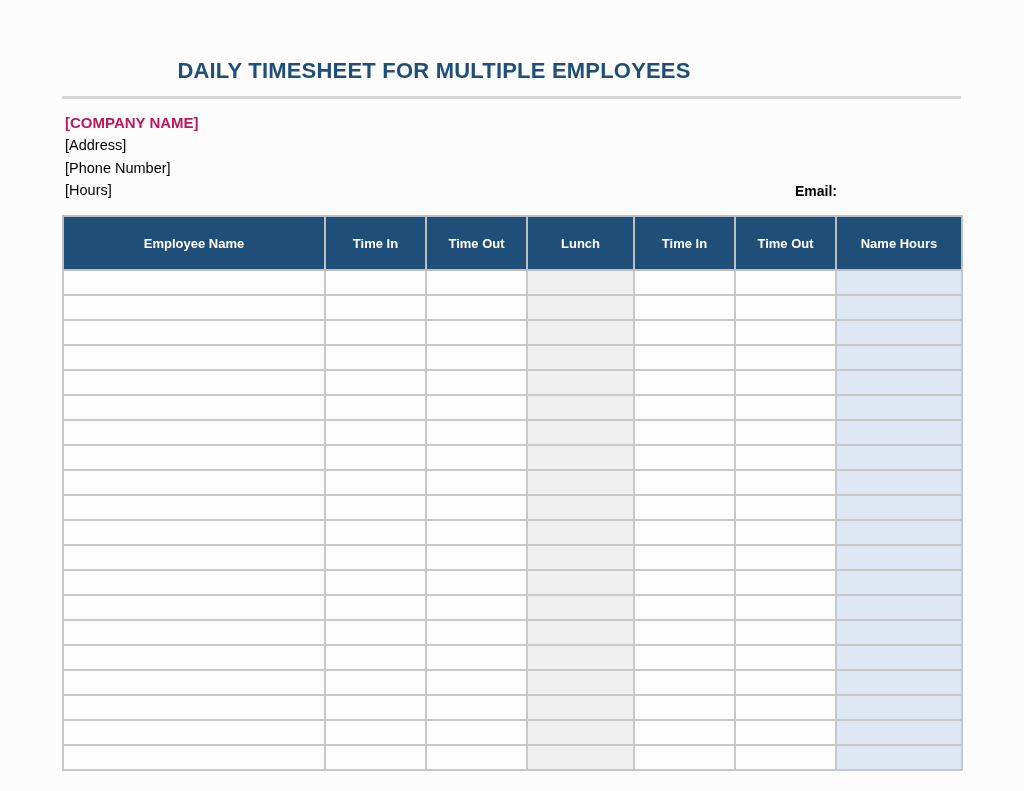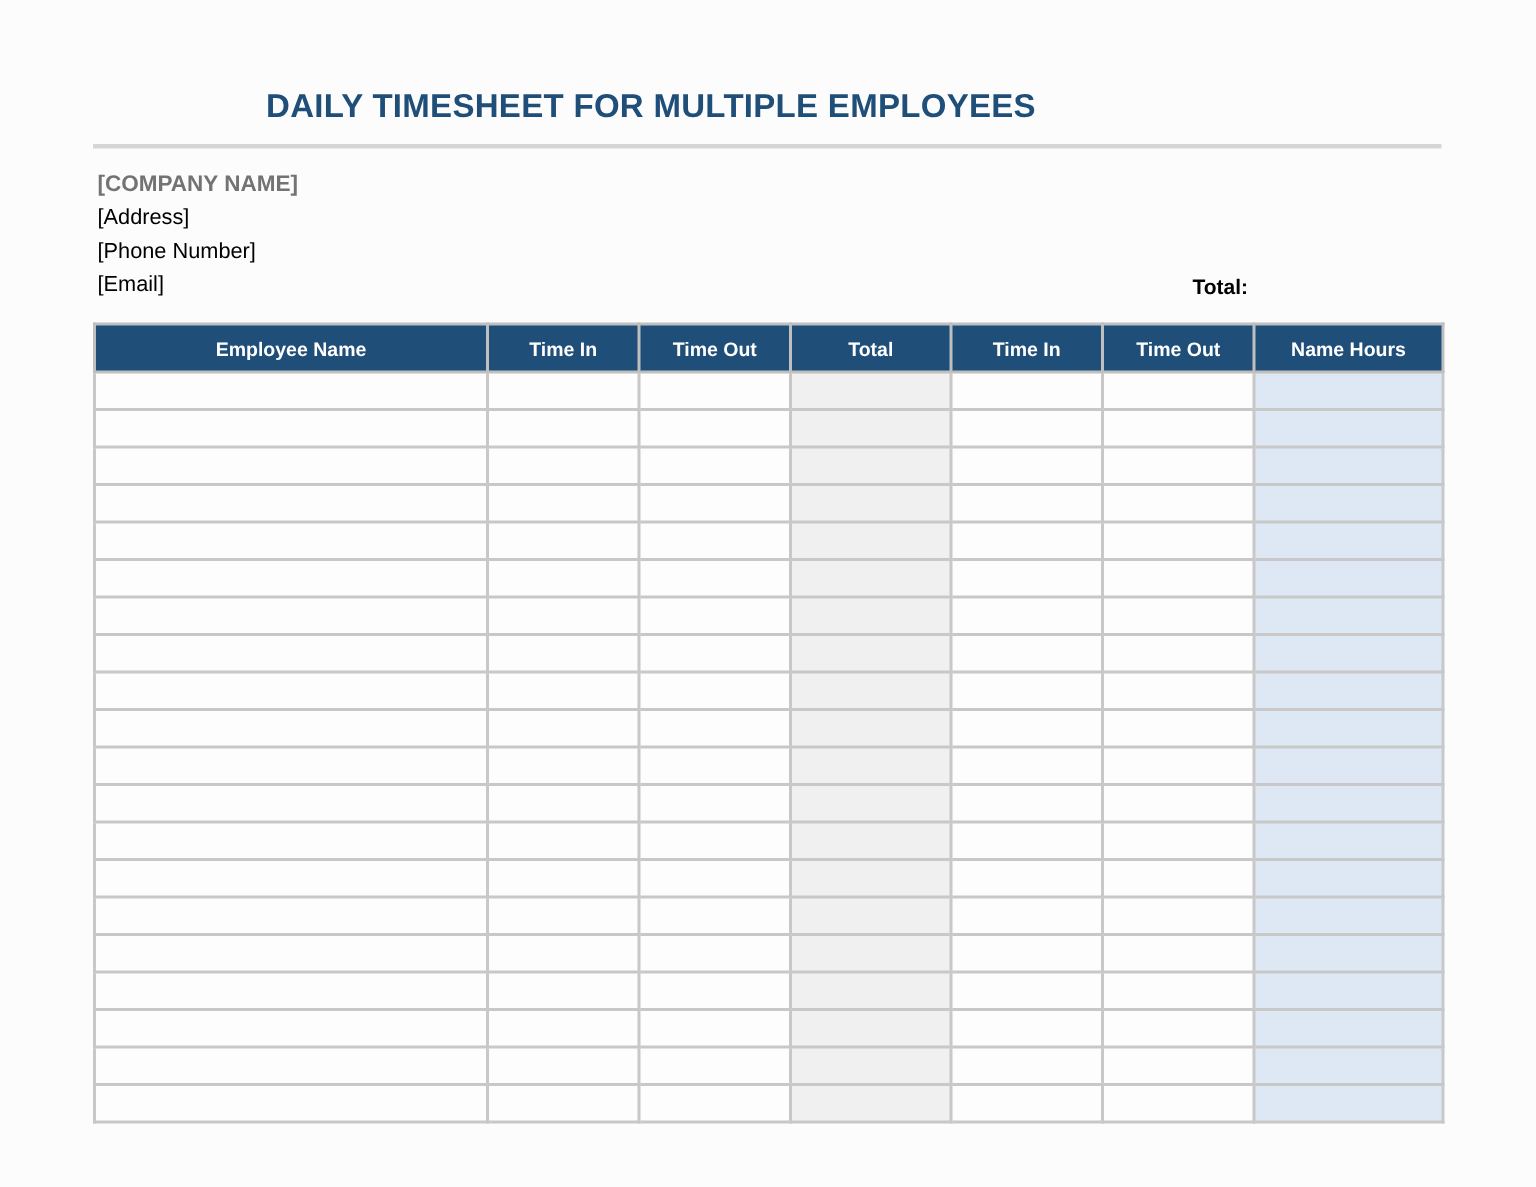--- a/index.html
+++ b/index.html
@@ -16,21 +16,21 @@
       font-size: 22px; font-weight: bold;
       color: #1f4e79;
       letter-spacing: 0.2px;
     }
     .title-rule {
       position: absolute; left: 62px; width: 899px; top: 96px;
       height: 3px; background: #d6d6d6;
     }
     .company {
       position: absolute; left: 65px; top: 114px;
-      font-size: 15px; font-weight: bold; color: #737373;
+      font-size: 15px; font-weight: bold; color: #be185d;
     }
     .info-line {
       position: absolute; left: 65px;
       font-size: 14.5px; color: #000000;
     }
     .date-label {
       position: absolute; left: 795px; top: 183px;
       font-size: 14px; font-weight: bold; color: #000;
     }
     table.sheet {
@@ -38,61 +38,61 @@
       border-collapse: collapse;
       table-layout: fixed;
       width: 899px;
     }
     table.sheet th {
       background: #1f4e79;
       color: #ffffff;
       font-size: 13px; font-weight: bold;
       height: 30px;
       border: 2px solid #bfbfbf;
-      padding: 0;
+      padding: 11px;
       text-align: center;
     }
     table.sheet td {
       height: 23px;
       border: 2px solid #c8c8c8;
       padding: 0;
       background: #fdfdfd;
     }
     table.sheet td.lunch { background: #f0f0f0; }
     table.sheet td.total { background: #dde8f4; }
   </style>
 </head>
 <body>
 
 <div class="title">DAILY TIMESHEET FOR MULTIPLE EMPLOYEES</div>
 <div class="title-rule"></div>
 
 <div class="company">[COMPANY NAME]</div>
 <div class="info-line" style="top:137px;">[Address]</div>
 <div class="info-line" style="top:160px;">[Phone Number]</div>
-<div class="info-line" style="top:182px;">[Email]</div>
-
-<div class="date-label">Total:</div>
+<div class="info-line" style="top:182px;">[Hours]</div>
+
+<div class="date-label">Email:</div>
 
 <table class="sheet">
   <colgroup>
     <col style="width:262px">
     <col style="width:101px">
     <col style="width:101px">
     <col style="width:107px">
     <col style="width:101px">
     <col style="width:101px">
     <col style="width:126px">
   </colgroup>
   <thead>
     <tr>
       <th>Employee Name</th>
       <th>Time In</th>
       <th>Time Out</th>
-      <th>Total</th>
+      <th>Lunch</th>
       <th>Time In</th>
       <th>Time Out</th>
       <th>Name Hours</th>
     </tr>
   </thead>
   <tbody id="table-body">
       <tr>
         <td></td>
         <td></td>
         <td></td>

